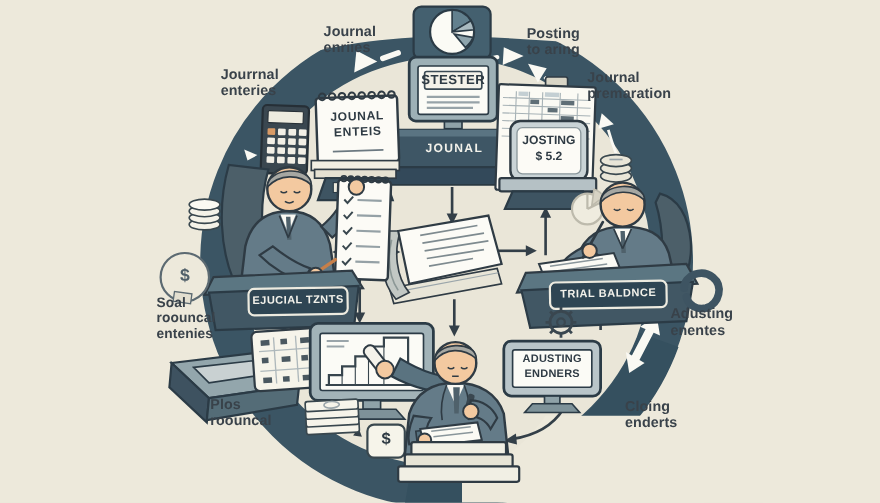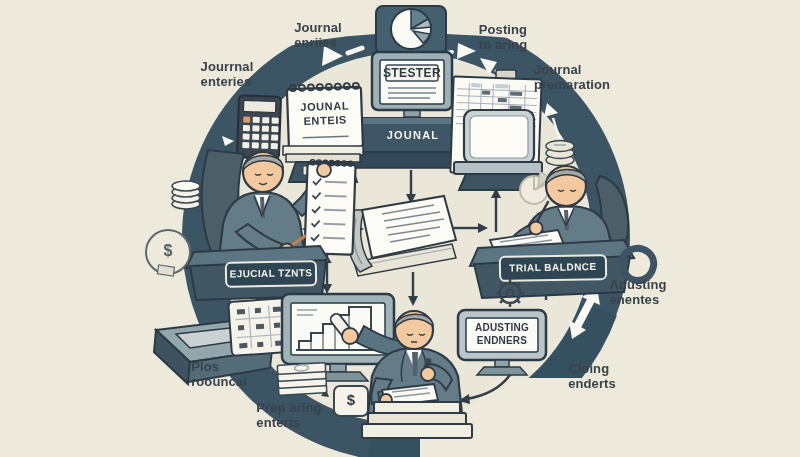--- a/index.html
+++ b/index.html
@@ -405,32 +405,35 @@
 </svg>
 
   <div class="lbl" id="lbl-journal-enteries">Jourrnal
 enteries</div>
   <div class="lbl" id="lbl-journal-enriies">Journal
 enriies</div>
   <div class="lbl" id="lbl-posting-to-leger">Posting
 to aring</div>
   <div class="lbl" id="lbl-possting-premaration">Journal
 premaration</div>
+  <div class="lbl" id="lbl-soal">Soal
+roouncal
+entenies</div>
   <div class="lbl" id="lbl-adusting-enentes">Adusting
 enentes</div>
   <div class="lbl" id="lbl-plos">Plos
 roouncal</div>
-  <div class="lbl" id="lbl-prep">Prep aring
-enterts</div>
   <div class="lbl" id="lbl-cloing">Cloing
 enderts</div>
 
   <div class="plq" id="st-board">JOUNAL
 ENTEIS</div>
   <div class="plq" id="st-stester">STESTER</div>
   <div class="plq white" id="st-poding">JOUNAL</div>
+  <div class="plq" id="st-josting">JOSTING
+$ 5.2</div>
   <div class="plq white" id="st-ejucial">EJUCIAL TZNTS</div>
   <div class="plq white" id="st-trial">TRIAL BALDNCE</div>
   <div class="plq" id="st-adusting">ADUSTING
 ENDNERS</div>
   <div class="plq" id="st-dollar-tag">$</div>
   <div class="plq" id="st-dollar-badge">$</div>
 </div>
 
 </body></html>

